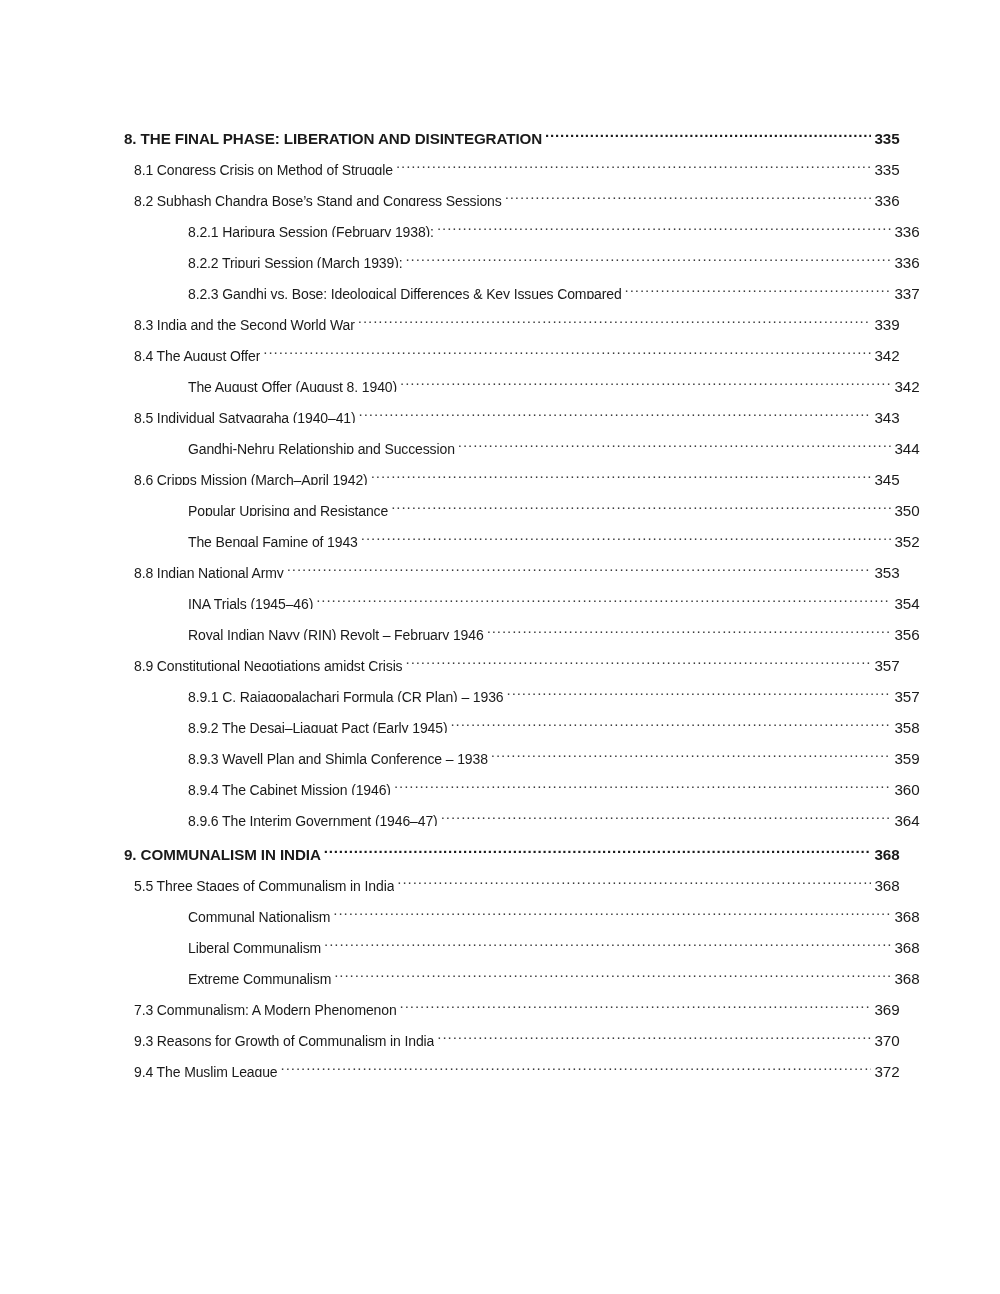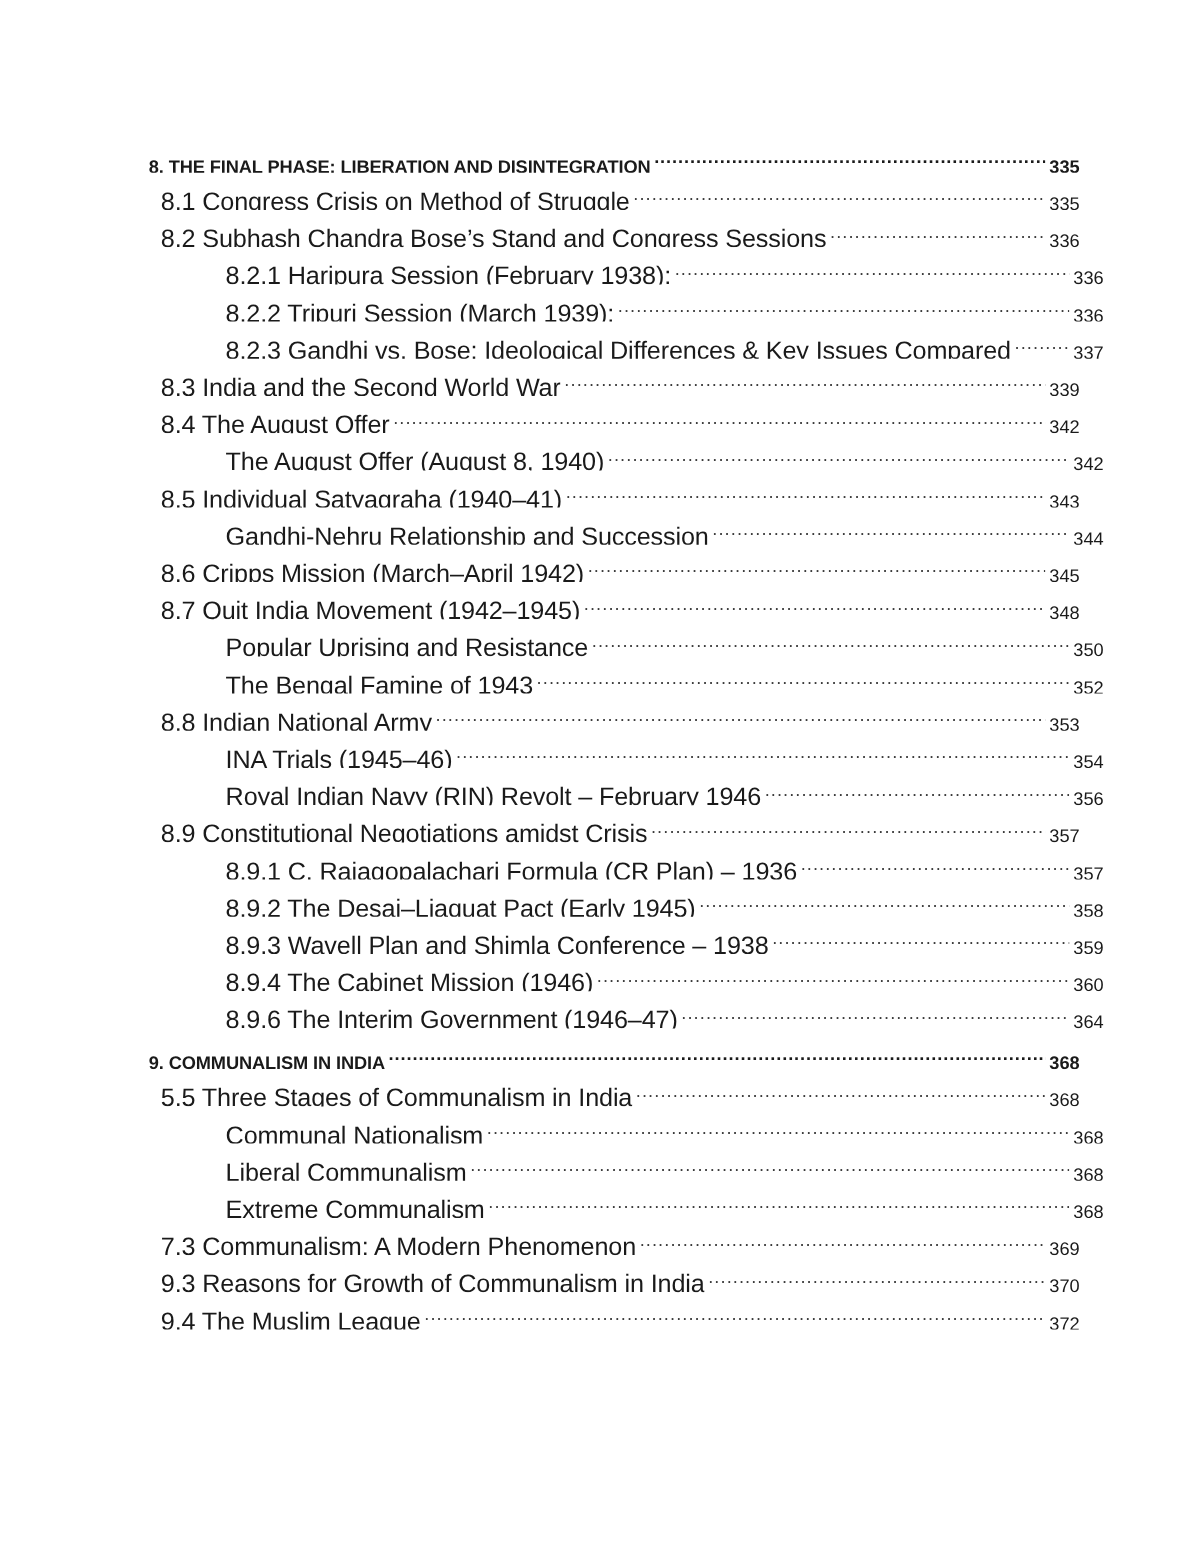--- a/index.html
+++ b/index.html
@@ -39,21 +39,21 @@
     align-items: baseline;
     width: 100%;
     height: 31px;
     line-height: 31px;
     white-space: nowrap;
     overflow: hidden;
   }
 
   .toc-title {
     flex: 0 1 auto;
-    font-size: 21px;
+    font-size: 14px;
     letter-spacing: -0.12px;
     color: #1a1a1a;
     overflow: hidden;
     text-overflow: clip;
   }
 
   
   .toc-dots {
     flex: 1 1 auto;
     min-width: 6px;
@@ -176,25 +176,20 @@
       <div class="toc-row level-2">
         <span class="toc-title">Gandhi-Nehru Relationship and Succession</span>
         <span class="toc-dots"></span>
         <span class="toc-page">344</span>
       </div>
       <div class="toc-row level-1">
         <span class="toc-title">8.6 Cripps Mission (March–April 1942)</span>
         <span class="toc-dots"></span>
         <span class="toc-page">345</span>
       </div>
-      <div class="toc-row level-1">
-        <span class="toc-title">8.7 Quit India Movement (1942–1945)</span>
-        <span class="toc-dots"></span>
-        <span class="toc-page">348</span>
-      </div>
       <div class="toc-row level-2">
         <span class="toc-title">Popular Uprising and Resistance</span>
         <span class="toc-dots"></span>
         <span class="toc-page">350</span>
       </div>
       <div class="toc-row level-2">
         <span class="toc-title">The Bengal Famine of 1943</span>
         <span class="toc-dots"></span>
         <span class="toc-page">352</span>
       </div>

